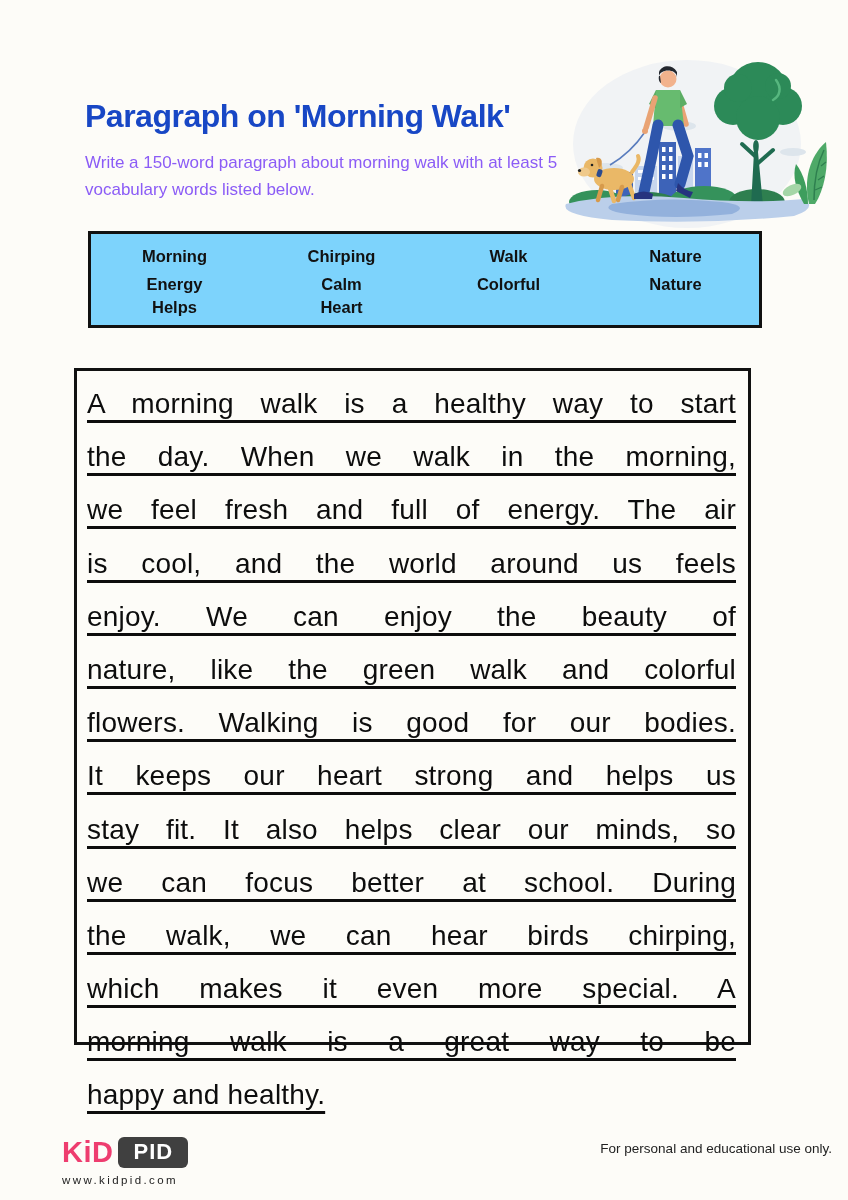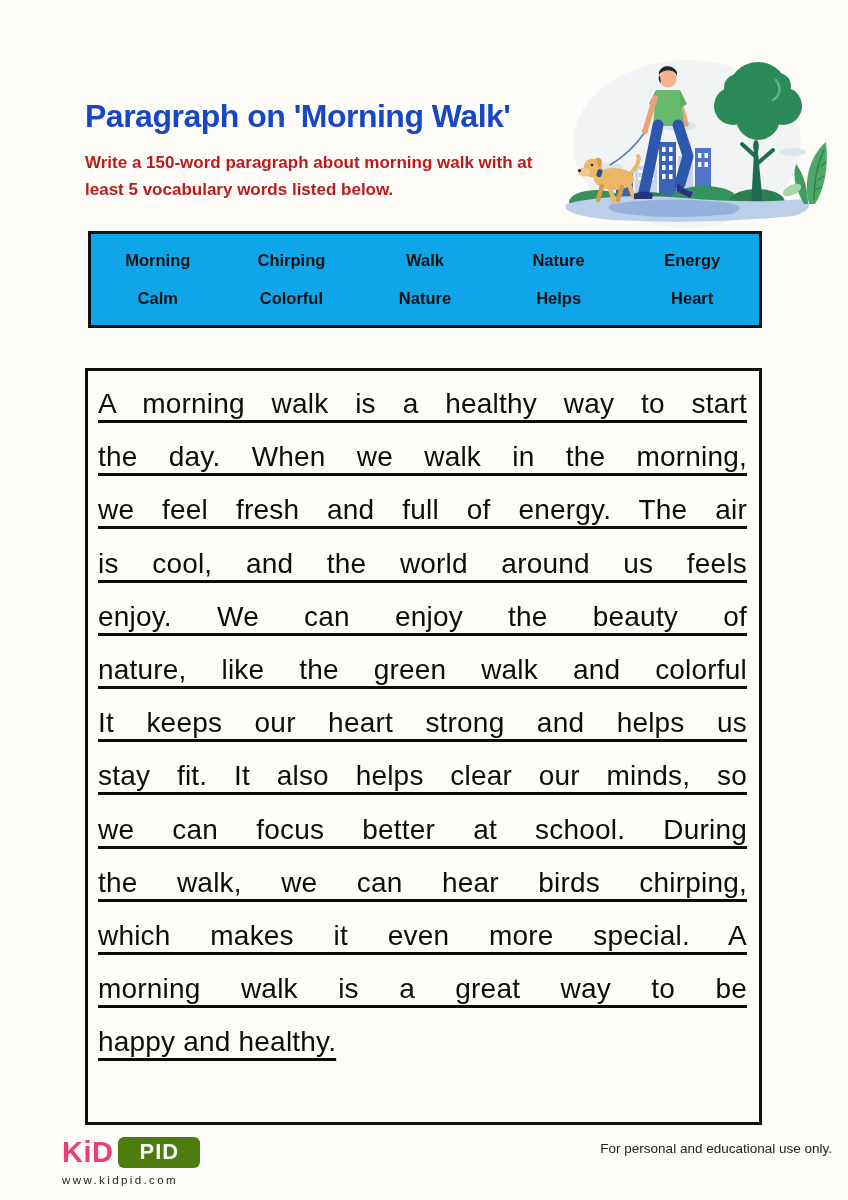--- a/index.html
+++ b/index.html
@@ -9,56 +9,56 @@
     margin:0 auto;overflow:hidden;
   }
   
   .title{
     position:absolute;left:85px;top:98px;
     font-size:32px;font-weight:800;letter-spacing:-0.5px;
     color:#1847C5;
   }
   .subtitle{
     position:absolute;left:85px;top:150px;width:482px;
-    font-size:17px;font-weight:700;color:#b91c1c;line-height:1.58;
+    font-size:17px;font-weight:400;color:#8b5cf6;line-height:1.58;
   }
   
   .illustration{position:absolute;left:552px;top:52px;width:292px;height:178px;}
   
   .vocab-box{
     position:absolute;left:88px;top:231px;width:674px;height:97px;
-    border:3px solid #111;box-sizing:border-box;background:#0ea5e9;
-    display:grid;grid-template-columns:repeat(5,1fr);grid-template-rows:1fr 1fr;
+    border:3px solid #111;box-sizing:border-box;background:#7dd3fc;
+    display:grid;grid-template-columns:repeat(4,1fr);grid-template-rows:1fr 1fr;
     align-items:center;justify-items:center;padding:8px 0;
   }
   .vocab-word{font-size:16.5px;font-weight:700;color:#111;}
   
   .para-box{
-    position:absolute;left:85px;top:368px;width:677px;height:757px;
+    position:absolute;left:74px;top:368px;width:677px;height:677px;
     border:3px solid #111;box-sizing:border-box;background:#fdfcf8;
     padding:6px 12px 0 10px;
   }
   .para-line{
     height:53.2px;line-height:53.2px;
     font-size:28px;font-weight:400;color:#0d0d0d;
     text-align:justify;text-align-last:justify;
     text-decoration:underline;
     text-decoration-thickness:2.5px;
     text-underline-offset:7px;
     text-decoration-skip-ink:auto;
     white-space:nowrap;letter-spacing:0.2px;
   }
   .para-line.last{text-align-last:left;}
   
   .footer-logo{position:absolute;left:22px;top:1136px;margin-left:40px;}
   .logo-row{display:flex;align-items:center;}
   .logo-kid{font-size:29px;font-weight:800;color:#EE3D6F;letter-spacing:0.5px;}
   .logo-pid{
-    margin-left:5px;background:#4d7c0f;color:#fff;border-radius:6px;
-    font-size:22px;font-weight:800;padding:2px 21px 3px;letter-spacing:1px;
+    margin-left:5px;background:#404040;color:#fff;border-radius:6px;
+    font-size:22px;font-weight:800;padding:2px 15px 3px;letter-spacing:1px;
   }
   .logo-url{
     margin-top:5px;font-size:11.5px;letter-spacing:2.4px;color:#222;font-weight:500;
   }
   .footer-note{
     position:absolute;right:16px;top:1138px;text-align:center;
     font-size:13.5px;color:#222;line-height:1.6;
   }
   .footer-link{text-decoration:underline;color:#222;cursor:pointer;}
 </style>
@@ -179,20 +179,21 @@
     <span class="vocab-word">Heart</span>
   </div>
 
   <div class="para-box">
     <div class="para-line">A morning walk is a healthy way to start</div>
     <div class="para-line">the day. When we walk in the morning,</div>
     <div class="para-line">we feel fresh and full of energy. The air</div>
     <div class="para-line">is cool, and the world around us feels</div>
     <div class="para-line">enjoy. We can enjoy the beauty of</div>
     <div class="para-line">nature, like the green walk and colorful</div>
+    <div class="para-line">flowers. Walking is good for our bodies.</div>
     <div class="para-line">It keeps our heart strong and helps us</div>
     <div class="para-line">stay fit. It also helps clear our minds, so</div>
     <div class="para-line">we can focus better at school. During</div>
     <div class="para-line">the walk, we can hear birds chirping,</div>
     <div class="para-line">which makes it even more special. A</div>
     <div class="para-line">morning walk is a great way to be</div>
     <div class="para-line last">happy and healthy.</div>
   </div>
 
   <div class="footer-logo">

